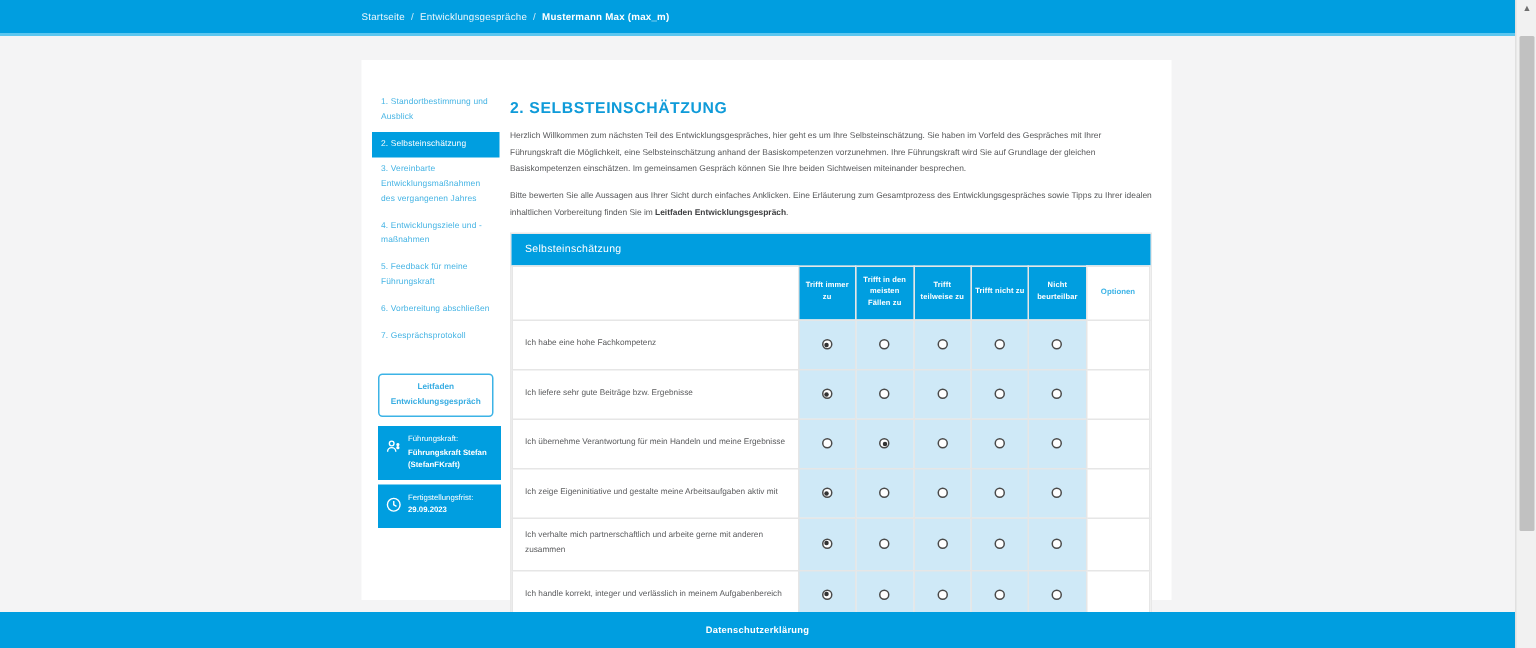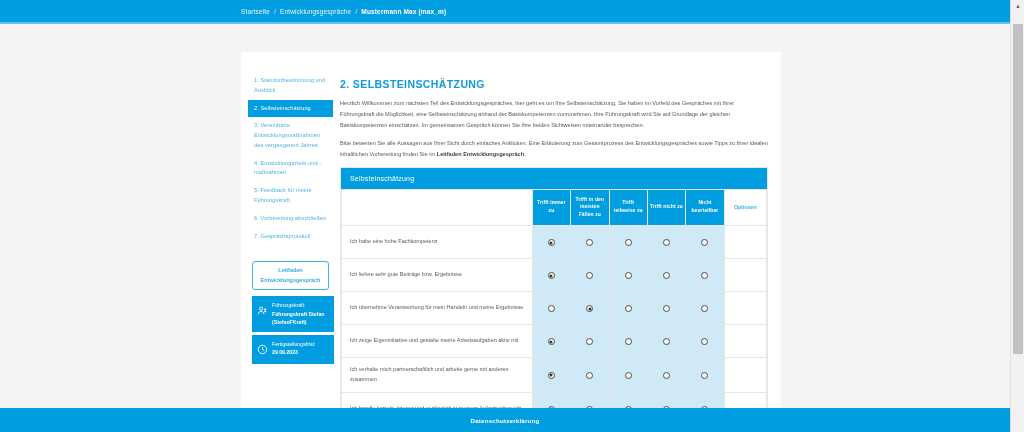--- a/index.html
+++ b/index.html
@@ -20,21 +20,21 @@
   .breadcrumb {
     margin-left: 241px; font-size: 6.5px; color: #ffffff;
     letter-spacing: .15px; white-space: nowrap;
   }
   .breadcrumb .sep { margin: 0 4px; color: #cdeaf8; }
   .breadcrumb .crumb { color: #eaf7fd; }
   .breadcrumb .crumb-active { color: #ffffff; font-weight: bold; }
 
   
   .content-card {
-    position: absolute; left: 241px; top: 52px;
+    position: absolute; left: 241px; top: 40px;
     width: 540px; height: 360px; background: #ffffff;
   }
 
   
   .sidebar { position: absolute; left: 7px; top: 20px; width: 85px; }
   .nav-item {
     font-size: 5.6px; line-height: 1.75; color: #46b4e4;
     padding: 4px 5px 4px 6px; letter-spacing: .1px;
   }
   .nav-item.active { background: #009ee0; color: #ffffff; }

